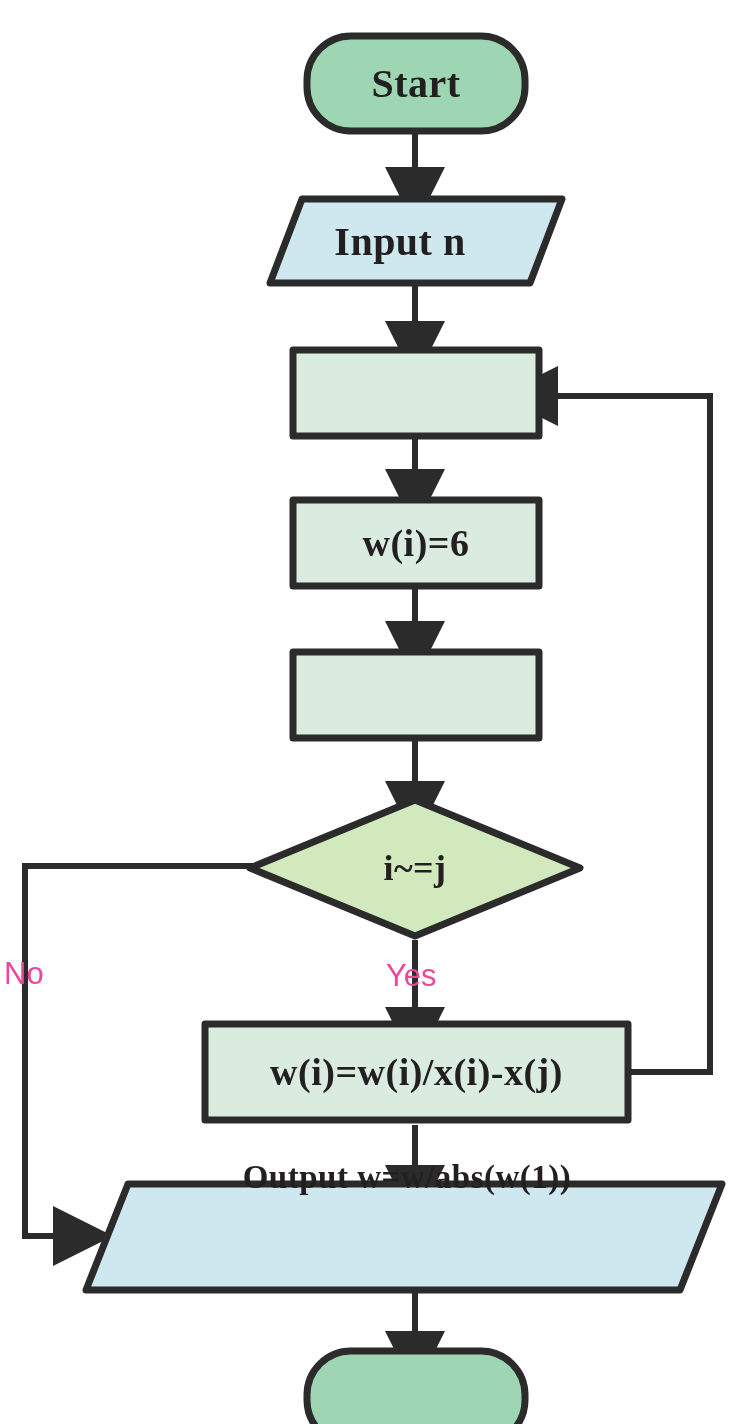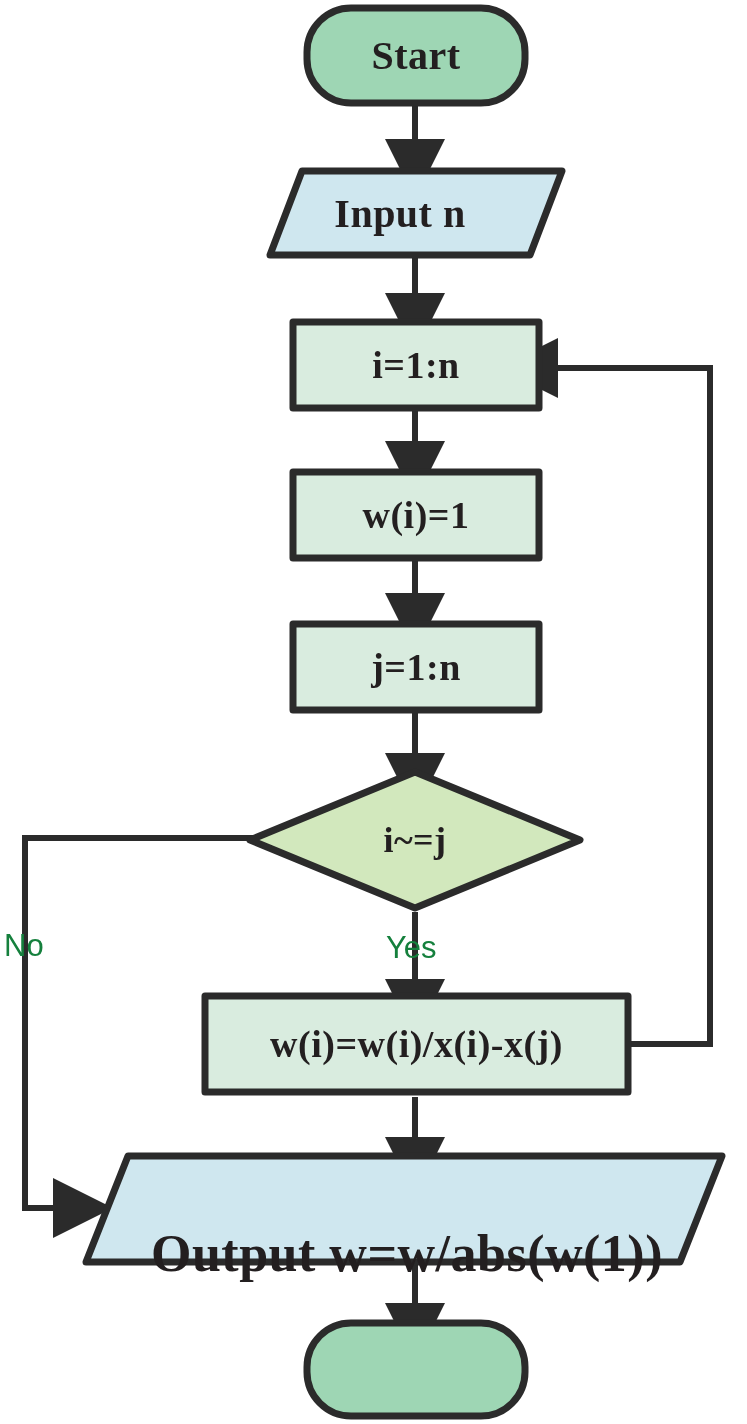--- a/index.html
+++ b/index.html
@@ -12,20 +12,21 @@
     height: 1424px;
     position: relative;
     overflow: hidden;
     font-family: "Liberation Serif", serif;
   }
   #flow-root {
     position: absolute;
     inset: 0;
     width: 747px;
     height: 1032px;
+    margin-top: 28px;
   }
   .layer {
     position: absolute;
     left: 0;
     top: 0;
     width: 747px;
     height: 1424px;
   }
   
   .node-label {
@@ -38,21 +39,21 @@
     font-weight: bold;
     color: #231f20;
     white-space: nowrap;
     letter-spacing: 0.5px;
     pointer-events: none;
   }
   .branch-label {
     position: absolute;
     font-family: "Liberation Sans", sans-serif;
     font-weight: normal;
-    color: #15803d;
+    color: #ec4899;
     white-space: nowrap;
     pointer-events: none;
   }
   .hit {
     position: absolute;
     cursor: pointer;
   }
 </style>
 </head>
 <body>
@@ -114,41 +115,35 @@
   <div class="layer">
 
     <div class="hit node-label" style="left:307px;top:8px;width:218px;height:95px;font-size:40px;">
       <span>Start</span>
     </div>
 
     <div class="hit node-label" style="left:254px;top:171px;width:292px;height:84px;font-size:40px;">
       <span>Input n</span>
     </div>
 
-    <div class="hit node-label" style="left:293px;top:322px;width:246px;height:86px;font-size:38px;">
-      <span>i=1:n</span>
+
+    <div class="hit node-label" style="left:293px;top:472px;width:246px;height:86px;font-size:38px;">
+      <span>w(i)=6</span>
     </div>
 
-    <div class="hit node-label" style="left:293px;top:472px;width:246px;height:86px;font-size:38px;">
-      <span>w(i)=1</span>
-    </div>
-
-    <div class="hit node-label" style="left:293px;top:624px;width:246px;height:86px;font-size:38px;">
-      <span>j=1:n</span>
-    </div>
 
     <div class="hit node-label" style="left:205px;top:996px;width:423px;height:96px;font-size:38px;">
       <span>w(i)=w(i)/x(i)-x(j)</span>
     </div>
 
     <div class="hit node-label" style="left:315px;top:808px;width:200px;height:64px;font-size:36px;">
       <span>i~=j</span>
     </div>
 
-    <div class="hit node-label" style="left:110px;top:1200px;width:594px;height:106px;font-size:52px;">
+    <div class="hit node-label" style="left:110px;top:1096px;width:594px;height:106px;font-size:33px;">
       <span>Output w=w/abs(w(1))</span>
     </div>
 
 
     <div class="branch-label" style="left:386px;top:930px;font-size:31px;text-align:center;">Yes</div>
 
     <div class="branch-label" style="left:4px;top:928px;font-size:31px;">No</div>
   </div>
 
 </div>

